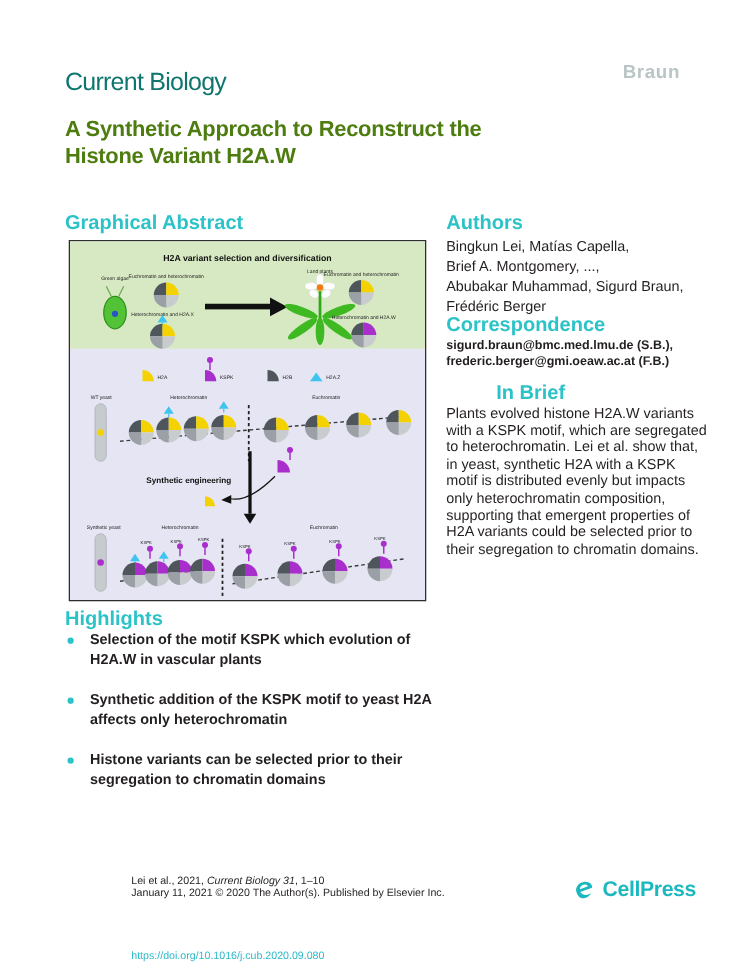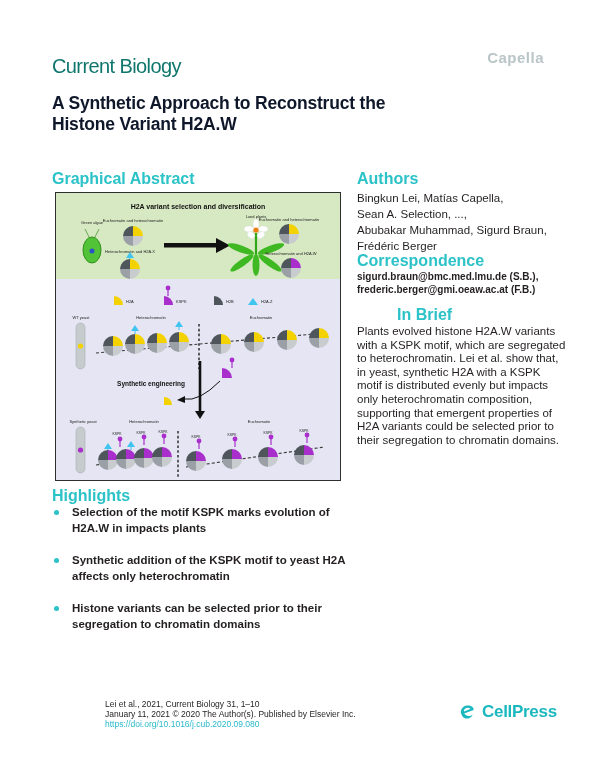--- a/index.html
+++ b/index.html
@@ -11,53 +11,53 @@
   .report {
     position:absolute; top:49px; right:56px; font-size:15px; font-weight:bold;
     color:#b9c5c6; letter-spacing:0.5px;
   }
   .journal {
     position:absolute; left:52px; top:55px; font-size:20px; font-weight:normal;
     color:#0f766e; letter-spacing:-0.6px;
   }
   .art-title {
     position:absolute; left:52px; top:93px; font-size:17.5px; font-weight:bold;
-    color:#0f172a; line-height:21px; letter-spacing:-0.2px;
+    color:#4d7c0f; line-height:21px; letter-spacing:-0.2px;
   }
   .sec-heading { font-size:16px; font-weight:bold; color:#2bc2c8; }
   .ga-heading { position:absolute; left:52px; top:170px; }
   .figure-box {
     position:absolute; left:55px; top:192px; width:286px; height:289px;
     border:1px solid #2e2e2e; background:#e5e5f3;
   }
   .authors-heading { position:absolute; left:357px; top:170px; }
   .authors-lines { position:absolute; left:357px; top:190px; font-size:11.5px; line-height:16px; }
   .corr-heading { position:absolute; left:357px; top:252px; }
   .corr-lines { position:absolute; left:357px; top:271px; font-size:10px; font-weight:bold; line-height:12.5px; }
   .corr-lines div { cursor:pointer; }
   .inbrief-heading { position:absolute; left:357px; top:306px;margin-left:40px; }
   .inbrief-text { position:absolute; left:357px; top:325px; width:210px; font-size:11.5px; line-height:13.6px; }
   .hl-heading { position:absolute; left:52px; top:487px; }
   .hl-list { position:absolute; left:52px; top:505px; width:312px; }
   .hl-item { display:flex; margin-bottom:17px; }
   .hl-dot { flex:0 0 auto; width:5px; height:5px; border-radius:50%; background:#2bc2c8; margin:5px 13px 0 2px; }
   .hl-text { font-size:11.5px; font-weight:bold; line-height:15.5px; color:#231f20; }
   .footer { position:absolute; left:105px; top:699px; font-size:8.5px; line-height:10px; color:#231f20; }
-  .footer .doi { color:#2bb9c9; cursor:pointer; }
-  .footer .ital { }
+  .footer .doi { color:#2bb9c9; cursor:pointer;margin-top:40px; }
+  .footer .ital { font-style:italic; }
   .logo { position:absolute; left:457px; top:701px; display:flex; align-items:center; }
   .logo-text { font-size:17px; font-weight:bold; color:#1cb8c0; letter-spacing:-0.3px; margin-left:3px; }
   svg text { font-family:"Liberation Sans", sans-serif; }
 </style>
 </head>
 <body>
 
 <div class="page">
 
-  <div class="report">Capella</div>
+  <div class="report">Braun</div>
   <div class="journal">Current Biology</div>
 
   <div class="art-title">
     <div>A Synthetic Approach to Reconstruct the</div>
     <div>Histone Variant H2A.W</div>
   </div>
 
   <div class="sec-heading ga-heading">Graphical Abstract</div>
 
   <div class="figure-box">
@@ -218,39 +218,39 @@
       <use href="#nucP" x="140" y="268"></use>
       <use href="#nucP" x="176" y="266"></use>
       <use href="#nucP" x="212" y="264"></use>
       <use href="#nucP" x="248" y="262"></use>
     </svg>
   </div>
 
   <div class="sec-heading authors-heading">Authors</div>
   <div class="authors-lines">
     <div>Bingkun Lei, Matías Capella,</div>
-    <div>Sean A. Selection, ...,</div>
+    <div>Brief A. Montgomery, ...,</div>
     <div>Abubakar Muhammad, Sigurd Braun,</div>
     <div>Frédéric Berger</div>
   </div>
 
   <div class="sec-heading corr-heading">Correspondence</div>
   <div class="corr-lines">
     <div>sigurd.braun@bmc.med.lmu.de (S.B.),</div>
     <div>frederic.berger@gmi.oeaw.ac.at (F.B.)</div>
   </div>
 
   <div class="sec-heading inbrief-heading">In Brief</div>
   <div class="inbrief-text">Plants evolved histone H2A.W variants with a KSPK motif, which are segregated to heterochromatin. Lei et al. show that, in yeast, synthetic H2A with a KSPK motif is distributed evenly but impacts only heterochromatin composition, supporting that emergent properties of H2A variants could be selected prior to their segregation to chromatin domains.</div>
 
   <div class="sec-heading hl-heading">Highlights</div>
   <div class="hl-list">
     <div class="hl-item">
       <span class="hl-dot"></span>
-      <span class="hl-text">Selection of the motif KSPK marks evolution of H2A.W in impacts plants</span>
+      <span class="hl-text">Selection of the motif KSPK which evolution of H2A.W in vascular plants</span>
     </div>
     <div class="hl-item">
       <span class="hl-dot"></span>
       <span class="hl-text">Synthetic addition of the KSPK motif to yeast H2A affects only heterochromatin</span>
     </div>
     <div class="hl-item">
       <span class="hl-dot"></span>
       <span class="hl-text">Histone variants can be selected prior to their segregation to chromatin domains</span>
     </div>
   </div>

